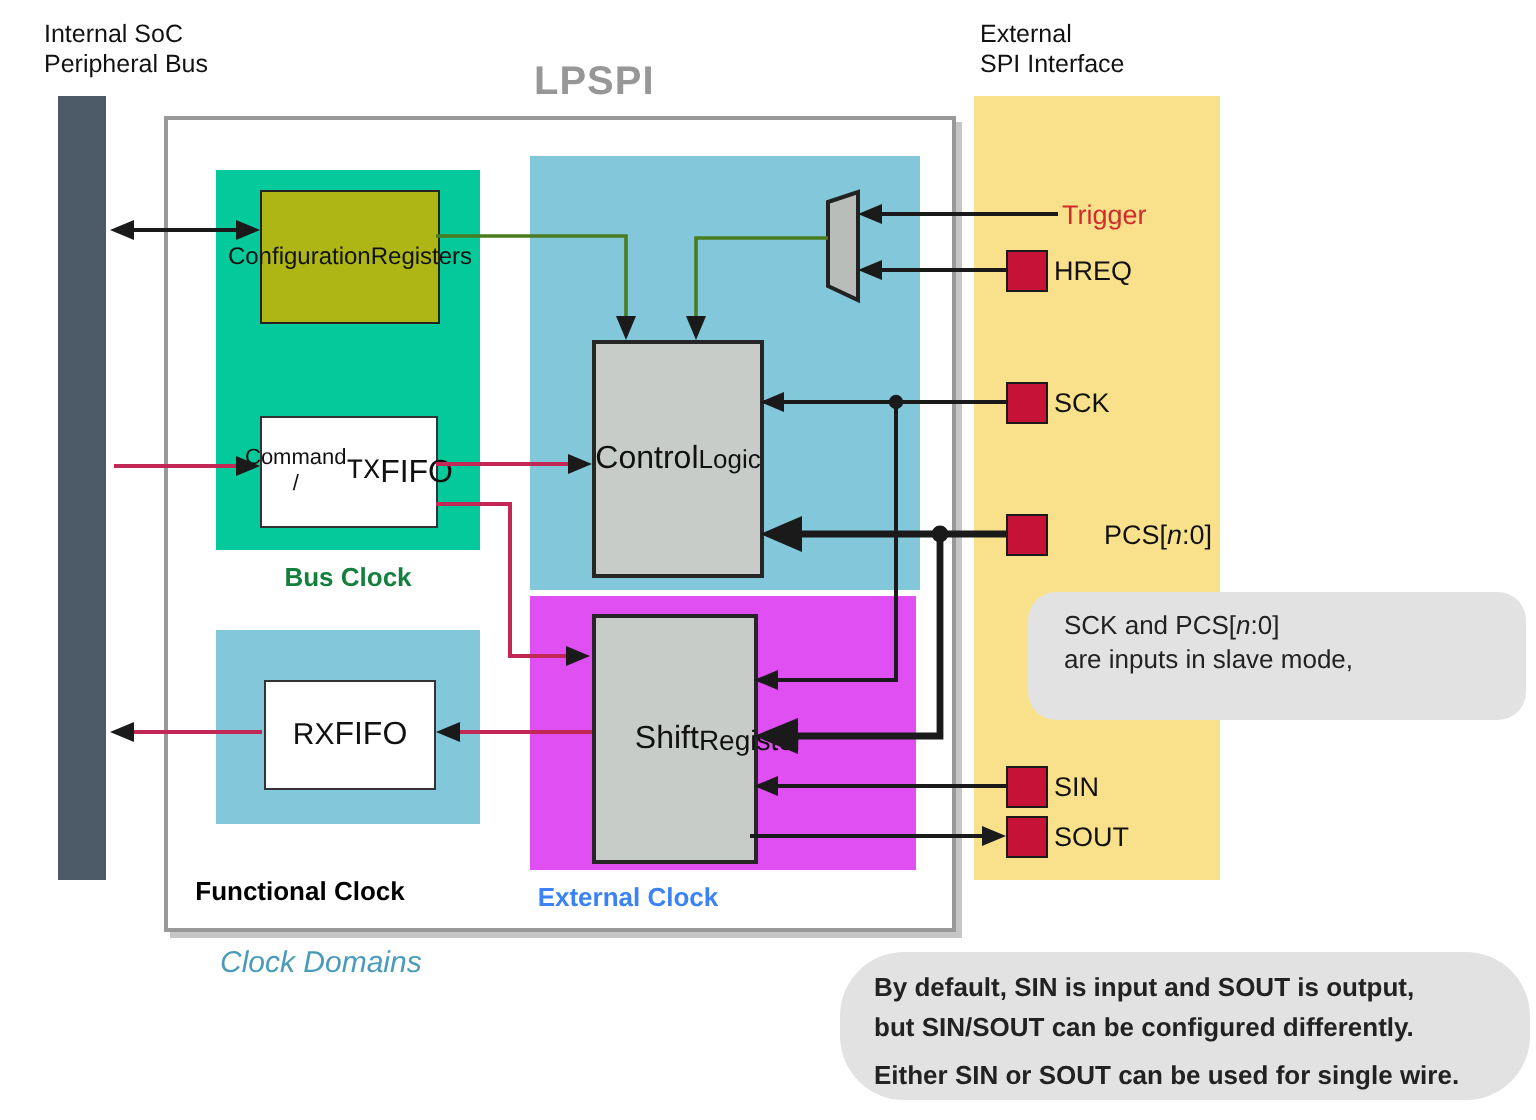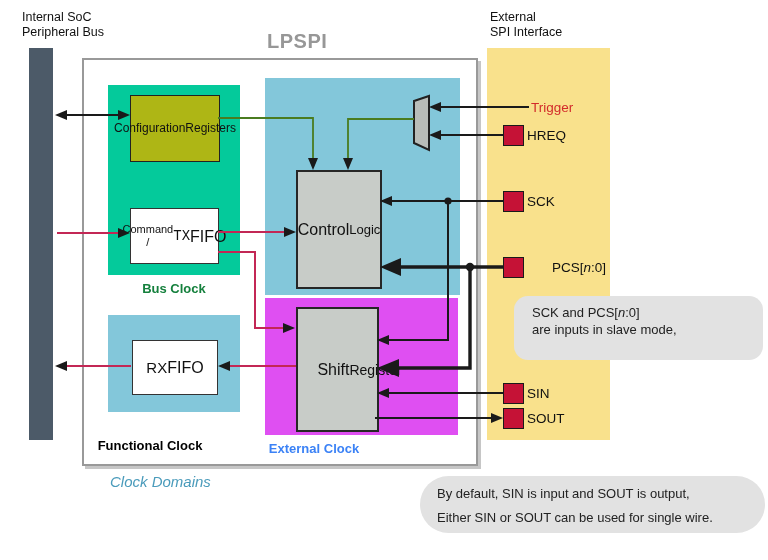--- a/index.html
+++ b/index.html
@@ -35,21 +35,21 @@
   .port-square{width:19px;height:19px;background:#C51236;border:1.5px solid #1a1a1a;z-index:3;}
   .port-label{font-size:13.5px;z-index:5;white-space:nowrap;}
   #trigger-label{left:531px;top:100px;color:#D22B2B;}
   .region-label{font-weight:bold;font-size:13px;text-align:center;z-index:5;white-space:nowrap;}
   #bus-clock-label{left:108px;width:132px;top:281px;color:#15803d;}
   #functional-label{left:75px;width:150px;top:438px;color:#000000;line-height:16px;}
   #external-label{left:244px;width:140px;top:441px;color:#3b82f6;}
   #clock-domains-label{left:110px;top:473px;font-size:15px;font-style:italic;color:#4A9BBB;z-index:5;}
   .callout{background:#E2E2E2;z-index:6;font-size:13px;color:#222;}
   #callout1{left:514px;top:296px;width:249px;height:64px;border-radius:14px;padding:8px 0 0 18px;box-sizing:border-box;line-height:17px;}
-  #callout2{left:420px;top:476px;width:345px;height:57px;border-radius:32px;padding:8px 0 0 17px;box-sizing:border-box;line-height:20px;}
+  #callout2{left:420px;top:476px;width:345px;height:74px;border-radius:32px;padding:8px 0 0 17px;box-sizing:border-box;line-height:20px;font-weight:bold;}
   #callout2 .gap{margin-top:4px;}
   #wiring{left:0;top:0;z-index:4;pointer-events:none;}
   .ital{font-style:italic;}
 </style>
 </head>
 <body>
 
 <div id="canvas">
 
   <div class="abs corner-label" style="left:22px;top:10px;">Internal SoC
@@ -108,20 +108,21 @@
   </div>
   <div class="abs region-label" id="external-label">External Clock</div>
   <div class="abs" id="clock-domains-label">Clock Domains</div>
 
   <div class="abs callout" id="callout1">
     <div><span>SCK and PCS[</span><span class="ital">n</span><span>:0]</span></div>
     <div>are inputs in slave mode,</div>
   </div>
   <div class="abs callout" id="callout2">
     <div>By default, SIN is input and SOUT is output,</div>
+    <div>but SIN/SOUT can be configured differently.</div>
     <div class="gap">Either SIN or SOUT can be used for single wire.</div>
   </div>
 
   <svg class="abs" id="wiring" width="768" height="560" viewBox="0 0 768 560">
 
     <polygon points="414,101 429,96 429,150 414,143" fill="#B9BDB9" stroke="#222" stroke-width="2"></polygon>
 
     <g stroke="#1a1a1a" stroke-width="2" fill="#1a1a1a">
       <line x1="58" y1="115" x2="127" y2="115"></line>
       <polygon points="55,115 67,110 67,120" stroke="none"></polygon>

